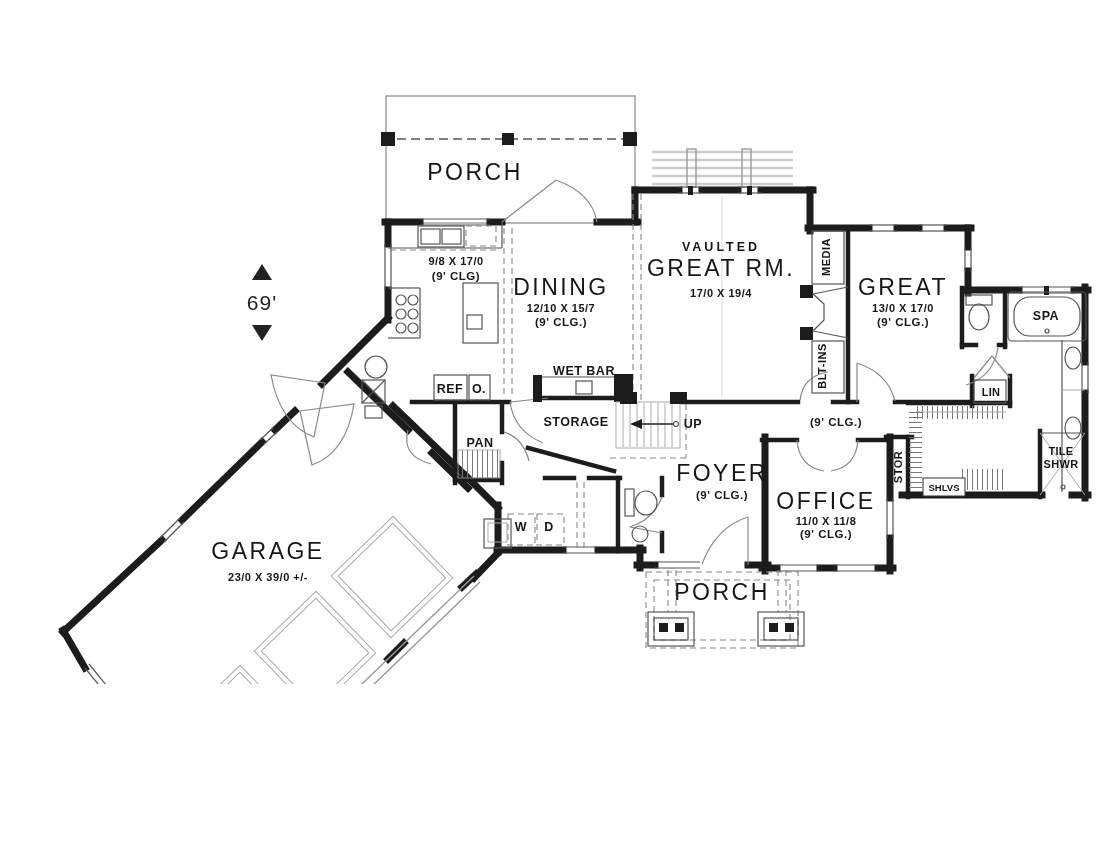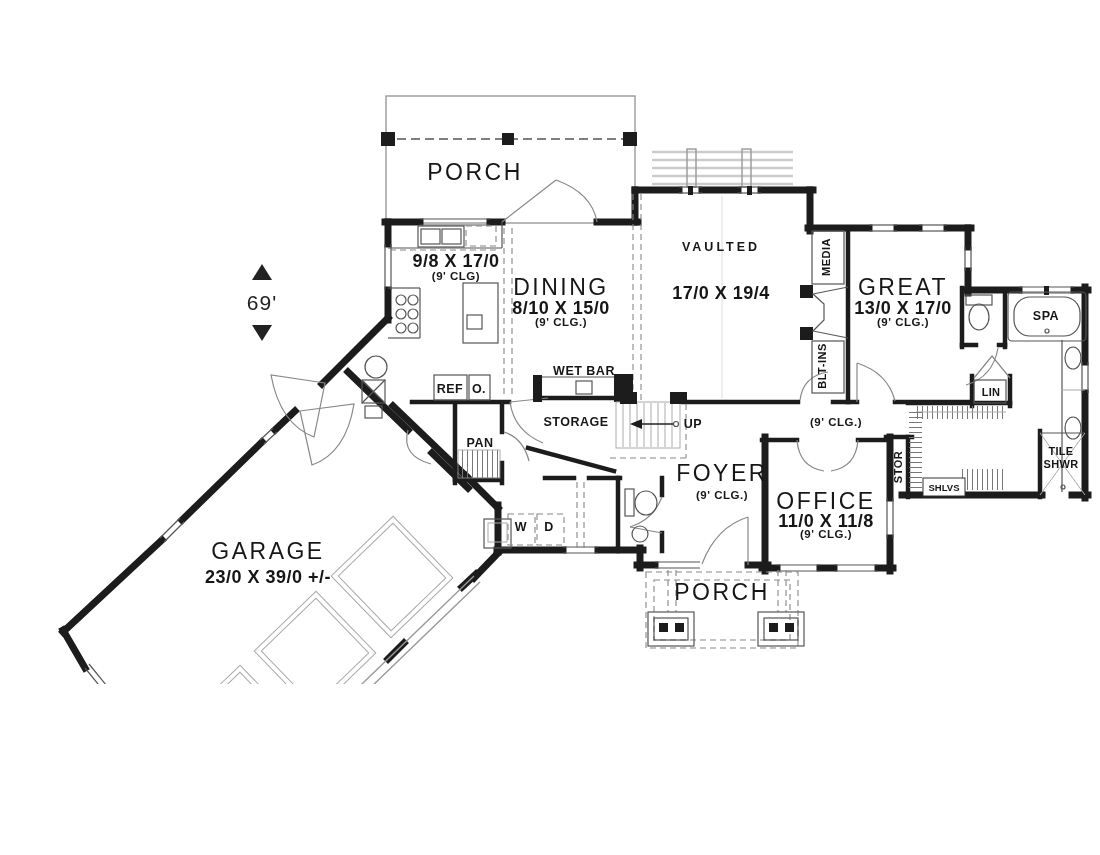--- a/index.html
+++ b/index.html
@@ -2,21 +2,21 @@
 <html><head>
 <meta charset="utf-8">
 <style>
   html,body{margin:0;padding:0;background:#fff;}
   body{width:1100px;height:855px;font-family:"Liberation Sans",sans-serif;}
   .canvas{position:relative;width:1100px;height:684px;background:#fff;overflow:hidden;}
   .canvas > svg{position:absolute;left:0;top:0;}
   .lbl{position:absolute;transform:translate(-50%,-50%);white-space:nowrap;color:#161616;}
   .rn{font-size:23px;letter-spacing:2.5px;font-weight:400;}
   .vault{font-size:12.5px;letter-spacing:3px;font-weight:700;}
-  .dim{font-size:18px;font-weight:700;letter-spacing:.5px;}
+  .dim{font-size:11px;font-weight:700;letter-spacing:.5px;}
   .clg{font-size:11.5px;font-weight:700;letter-spacing:.5px;}
   .fx{font-size:12.5px;font-weight:700;letter-spacing:.5px;}
   .fx11{font-size:11px;font-weight:700;letter-spacing:.3px;}
   .fx9{font-size:9.5px;font-weight:700;text-align:center;}
   .fxv{transform:translate(-50%,-50%) rotate(-90deg);font-size:11px;font-weight:700;letter-spacing:.5px;}
   .meas{font-size:21px;letter-spacing:1px;color:#222;}
   .tri{position:absolute;width:0;height:0;}
   .tri-up{border-left:10px solid transparent;border-right:10px solid transparent;border-bottom:16px solid #222;transform:translate(-50%,-50%);}
   .tri-down{border-left:10px solid transparent;border-right:10px solid transparent;border-top:16px solid #222;transform:translate(-50%,-50%);}
   .tri-left{border-top:10px solid transparent;border-bottom:10px solid transparent;border-right:16px solid #222;transform:translate(-50%,-50%);}
@@ -385,23 +385,24 @@
       <rect x="769" y="623" width="9" height="9" class="blk"></rect>
       <rect x="785" y="623" width="9" height="9" class="blk"></rect>
     </g>
   </g>
 </svg>
 
   <div class="lbl rn" style="left:475px;top:172px;">PORCH</div>
   <div class="lbl dim" style="left:456px;top:261px;">9/8 X 17/0</div>
   <div class="lbl clg" style="left:456px;top:276px;">(9' CLG)</div>
   <div class="lbl rn" style="left:561px;top:287px;text-align:center;">DINING</div>
-  <div class="lbl dim" style="left:561px;top:308px;">8/10 X 15/0</div>
+  <div class="lbl dim" style="left:561px;top:308px;">12/10 X 15/7</div>
   <div class="lbl clg" style="left:561px;top:322px;">(9' CLG.)</div>
   <div class="lbl vault" style="left:721px;top:247px;">VAULTED</div>
+  <div class="lbl rn" style="left:721px;top:268px;">GREAT RM.</div>
   <div class="lbl dim" style="left:721px;top:293px;">17/0 X 19/4</div>
   <div class="lbl fxv" style="left:826px;top:257px;">MEDIA</div>
   <div class="lbl rn" style="left:903px;top:287px;">GREAT</div>
   <div class="lbl dim" style="left:903px;top:308px;">13/0 X 17/0</div>
   <div class="lbl clg" style="left:903px;top:322px;">(9' CLG.)</div>
   <div class="lbl fx" style="left:1046px;top:316px;">SPA</div>
   <div class="lbl fx" style="left:584px;top:371px;">WET BAR</div>
   <div class="lbl fx" style="left:450px;top:389px;">REF</div>
   <div class="lbl fx" style="left:479px;top:389px;">O.</div>
   <div class="lbl fxv" style="left:822px;top:366px;">BLT-INS</div>

